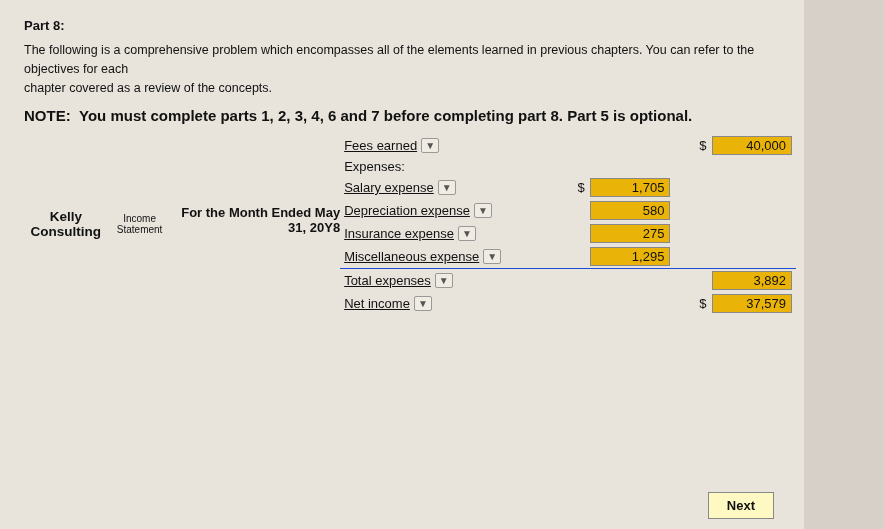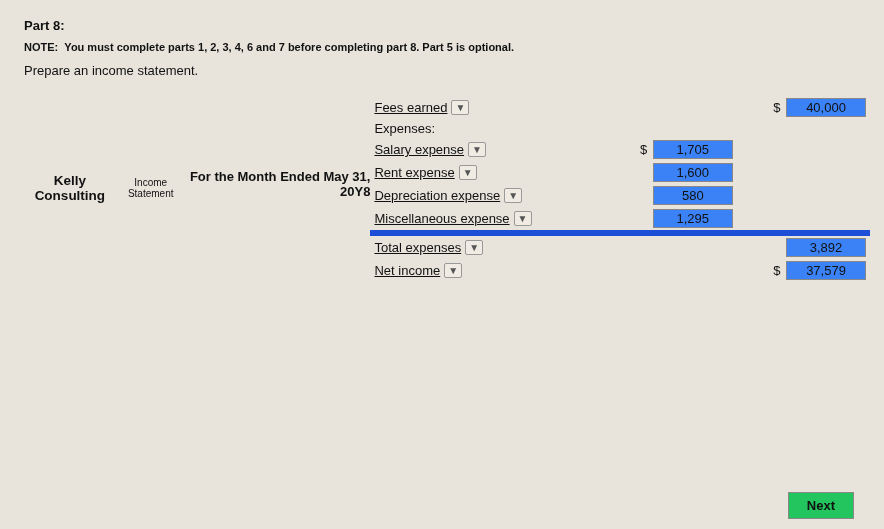--- a/index.html
+++ b/index.html
@@ -7,38 +7,38 @@
       font-family: Arial, sans-serif;
       font-size: 13px;
       background: #d6d0c8;
       width: 884px;
       min-height: 529px;
       color: #111;
       position: relative;
     }
     .page {
       background: #e8e4dc;
-      width: 884px;
+      width: 804px;
       min-height: 529px;
-      padding: 18px 14px 40px 24px;
+      padding: 18px 8px 40px 24px;
       position: relative;
     }
     .part-label {
       font-weight: bold;
       font-size: 13px;
       margin-bottom: 8px;
     }
     .description {
       font-size: 12.5px;
       line-height: 1.5;
       margin-bottom: 10px;
       max-width: 860px;
     }
     .note {
-      font-size: 11px;
+      font-size: 15px;
       margin-bottom: 10px;
     }
     .note span {
       font-weight: bold;
     }
     .prepare {
       font-size: 13px;
       margin-bottom: 18px;
       font-weight: normal;
     }
@@ -94,71 +94,74 @@
     .col-amount1 {
       width: 110px;
       text-align: right;
     }
     .col-amount2 {
       width: 120px;
       text-align: right;
     }
     .input-box {
       border: 1px solid #888;
-      background: #3b82f6;
+      background: #eab308;
       padding: 1px 5px;
-      text-align: center;
+      text-align: right;
       font-size: 13px;
       min-width: 80px;
       display: inline-block;
     }
     .dollar-prefix {
       font-size: 13px;
       padding-right: 2px;
     }
     .bottom-bar {
       position: absolute;
       bottom: 10px;
       right: 30px;
     }
     .next-btn {
-      background: #22c55e;
+      background: #fef9c3;
       border: 1px solid #888;
       padding: 5px 18px;
       font-size: 13px;
       cursor: pointer;
       font-weight: bold;
       color: #111;
     }
     .expenses-label {
       font-size: 13px;
       padding-top: 4px;
     }
     .indent {
       padding-left: 18px;
       text-align: right;
     }
     .row-line td {
-      border-bottom: 6px solid #1d4ed8;
+      border-bottom: 1px solid #1d4ed8;
     }
   </style>
 </head>
 <body>
 
 <div class="page">
 
   <div class="part-label">Part 8:</div>
 
+  <div class="description">
+    <span>The following is a comprehensive problem which encompasses all of the elements learned in previous chapters. You can refer to the objectives for each</span><br>
+    <span>chapter covered as a review of the concepts.</span>
+  </div>
 
   <div class="note">
     <span style="font-weight:bold;">NOTE:</span>&nbsp;
     <span>You must complete parts 1, 2, 3, 4, 6 and 7 before completing part 8. Part 5 is optional.</span>
   </div>
 
-  <div class="prepare">Prepare an income statement.</div>
 
   <div class="statement-container">
     <div class="company-name">Kelly Consulting</div>
     <div class="statement-title">Income Statement</div>
     <div class="statement-date">For the Month Ended May 31, 20Y8</div>
 
     <table class="income-table">
       <tbody>
 
         <tr>
@@ -188,47 +191,47 @@
               <span class="dropdown-arrow">▼</span>
             </div>
           </td>
           <td class="col-amount1">
             <span class="dollar-prefix">$</span>
             <span class="input-box">1,705</span>
           </td>
           <td class="col-amount2"></td>
         </tr>
 
-        <tr>
-          <td class="label-cell indent">
-            <div class="label-with-dropdown">
-              <span style="text-decoration:underline;">Rent expense</span>
-              <span class="dropdown-arrow">▼</span>
-            </div>
-          </td>
-          <td class="col-amount1">
-            <span class="input-box">1,600</span>
-          </td>
-          <td class="col-amount2"></td>
-        </tr>
 
 
         <tr>
           <td class="label-cell indent">
             <div class="label-with-dropdown">
               <span style="text-decoration:underline;">Depreciation expense</span>
               <span class="dropdown-arrow">▼</span>
             </div>
           </td>
           <td class="col-amount1">
             <span class="input-box">580</span>
           </td>
           <td class="col-amount2"></td>
         </tr>
 
+        <tr>
+          <td class="label-cell indent">
+            <div class="label-with-dropdown">
+              <span style="text-decoration:underline;">Insurance expense</span>
+              <span class="dropdown-arrow">▼</span>
+            </div>
+          </td>
+          <td class="col-amount1">
+            <span class="input-box">275</span>
+          </td>
+          <td class="col-amount2"></td>
+        </tr>
 
         <tr class="row-line">
           <td class="label-cell indent">
             <div class="label-with-dropdown">
               <span style="text-decoration:underline;">Miscellaneous expense</span>
               <span class="dropdown-arrow">▼</span>
             </div>
           </td>
           <td class="col-amount1">
             <span class="input-box">1,295</span>

